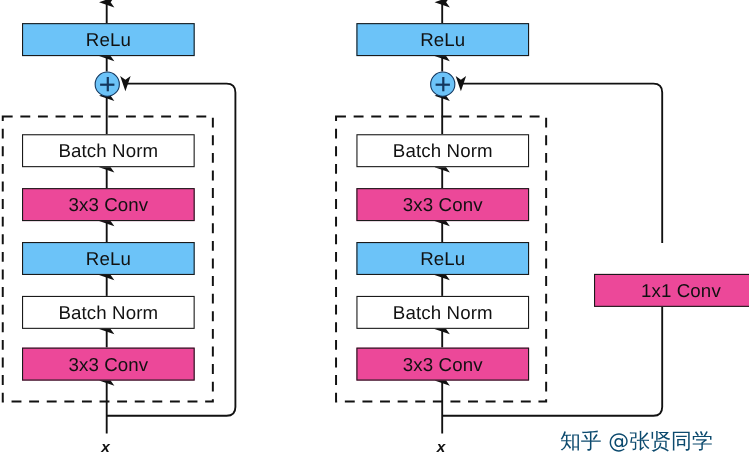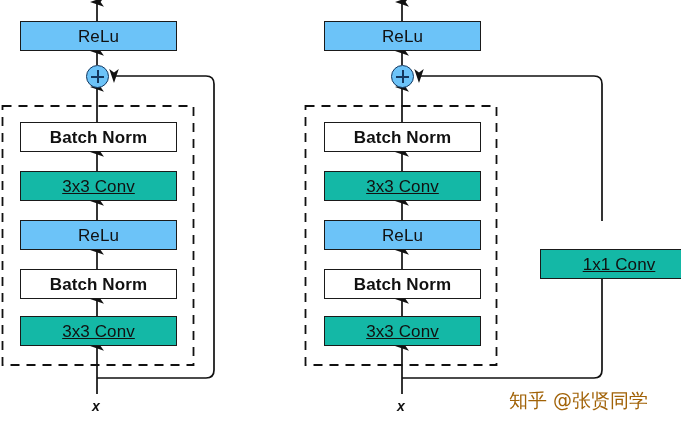--- a/index.html
+++ b/index.html
@@ -28,22 +28,22 @@
     border: 1.6px solid #1a1a1a;
     display: flex;
     align-items: center;
     justify-content: center;
     font-size: 17px;
     color: #111111;
     letter-spacing: 0.1px;
     line-height: 1;
     z-index: 5;
   }
-  .fill-white  { background: #ffffff; font-weight: bold; }
-  .fill-light  { background: #14b8a6; text-decoration: underline; }
+  .fill-white  { background: #ffffff; }
+  .fill-light  { background: #ec4899; }
   .fill-dark   { background: #6cc3f8; }
 
   .plus-circle {
     position: absolute;
     box-sizing: border-box;
     width: 23px;
     height: 23px;
     border-radius: 50%;
     background: #6cc3f8;
     border: 1.8px solid #14375e;
@@ -73,21 +73,21 @@
     font-size: 14px;
     font-weight: bold;
     font-style: italic;
     color: #111111;
     z-index: 5;
   }
 
   .watermark {
     position: absolute;
     font-size: 19px;
-    color: #a16207;
+    color: #0c4a6e;
     white-space: nowrap;
     z-index: 4;
     font-family: "DejaVu Sans", sans-serif;
   }
 </style>
 </head>
 <body>
 
 <div id="canvas">
 

